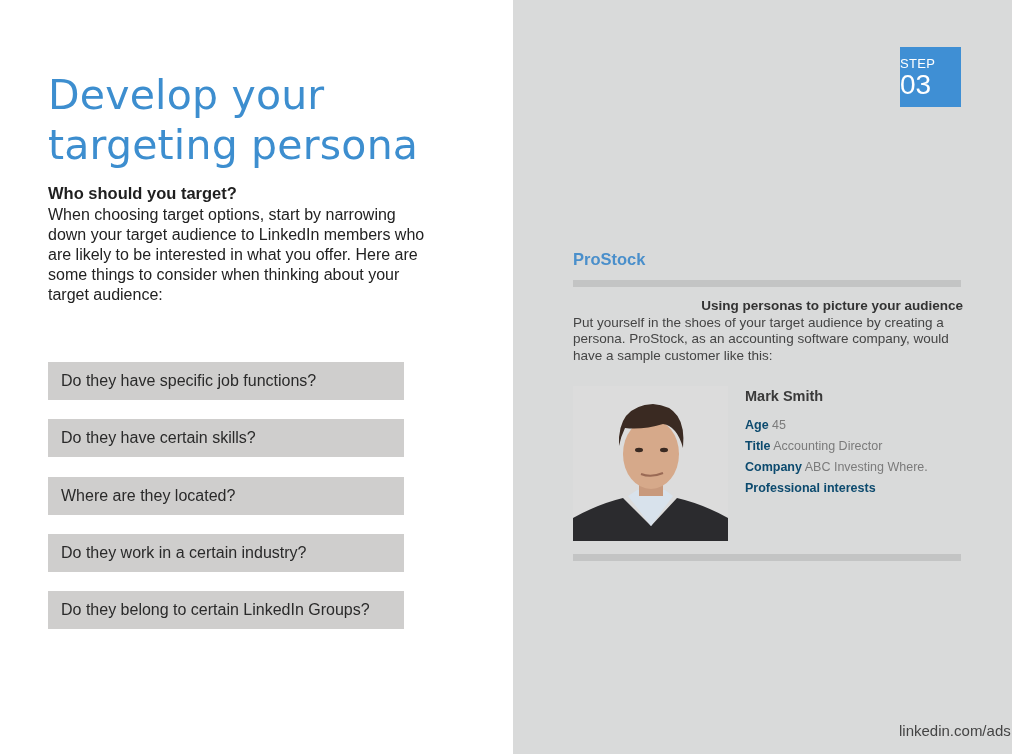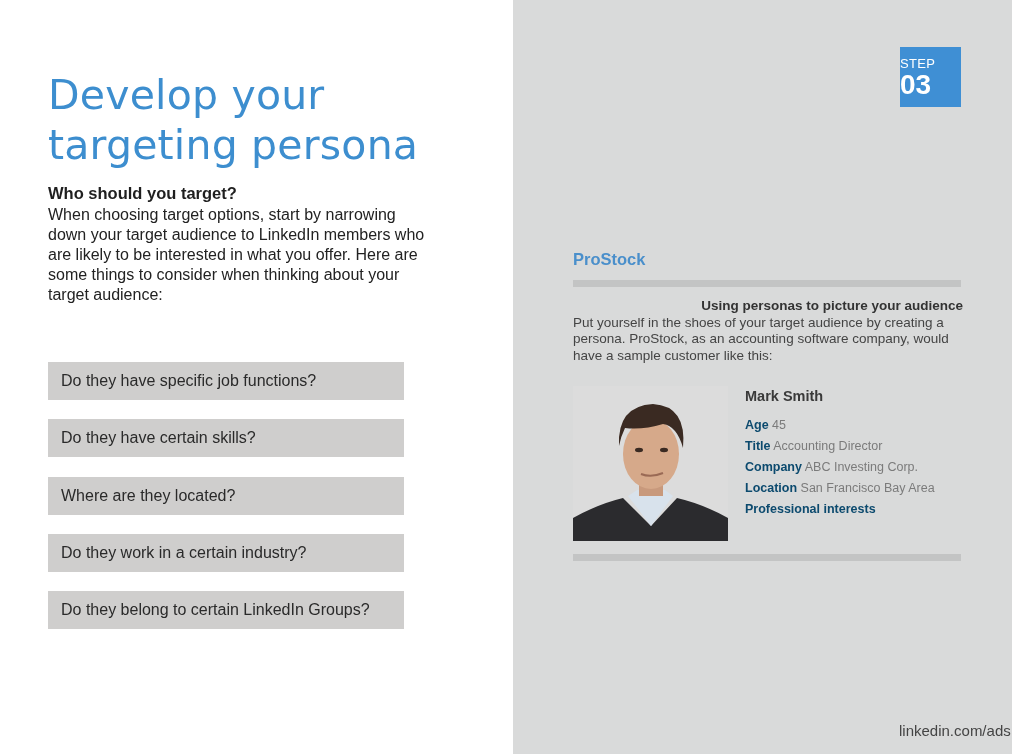--- a/index.html
+++ b/index.html
@@ -7,21 +7,21 @@
   .left { position:absolute; left:0; top:0; width:513px; height:754px; background:#ffffff; }
   .right { position:absolute; left:513px; top:0; width:499px; height:754px; background:#d9dada; }
   .title { position:absolute; left:48px; top:70px; margin:0; font-family:"DejaVu Sans", sans-serif; font-weight:normal; font-size:41px; line-height:50px; color:#3d8ecf; letter-spacing:0.2px; }
   .title span { display:block; }
   .subhead { position:absolute; left:48px; top:184px; font-weight:bold; font-size:16.5px; color:#1f1f1f; }
   .intro { position:absolute; left:48px; top:205px; width:380px; font-size:16px; line-height:20px; color:#222; }
   .questions { position:absolute; left:48px; top:362px; width:356px; }
   .q { height:38px; background:#cfcecd; margin-bottom:19.3px; display:flex; align-items:center; padding-left:13px; font-size:16px; color:#2a2a2a; box-sizing:border-box; }
   .step { position:absolute; left:900px; top:47px; width:61px; height:60px; background:#3f8fd4; color:#fff; text-align:left; }
   .step .lbl { display:block; font-size:13px; margin-top:10px; line-height:14px; letter-spacing:0.3px; }
-  .step .num { display:block; font-size:28px; line-height:28px; font-weight:bold; }
+  .step .num { display:block; font-size:28px; line-height:28px; font-weight:normal; }
   .company { position:absolute; left:573px; top:250px; font-size:16.5px; font-weight:bold; color:#4a8fcb; }
   .bar { position:absolute; left:573px; width:388px; height:7px; background:#c3c4c4; }
   .bar.top { top:280px; }
   .bar.bottom { top:554px; }
   .persona-intro { position:absolute; left:573px; top:298px; width:390px; font-size:13.5px; line-height:16.5px; color:#444; }
   .persona-intro b { display:block; color:#333;text-align:right; }
   .photo { position:absolute; left:573px; top:386px; width:155px; height:155px; background:linear-gradient(180deg,#e8e8e8 0%,#d4d4d4 100%); overflow:hidden; }
   .details { position:absolute; left:745px; top:388px; width:220px; color:#7b7b7b; font-size:12.5px; }
   .details .name { font-weight:bold; color:#3a3a3a; font-size:14.5px; margin-bottom:13px; }
   .details .row { margin-bottom:5px; line-height:16px; }
@@ -76,22 +76,21 @@
     <ellipse cx="66" cy="64" rx="4" ry="2.2" fill="#3a2a22"></ellipse>
     <ellipse cx="91" cy="64" rx="4" ry="2.2" fill="#3a2a22"></ellipse>
     <path d="M68 88 Q78 92 90 87" stroke="#9a6a55" stroke-width="2" fill="none"></path>
   </svg>
 </div>
 
 <div class="details">
   <div class="name">Mark Smith</div>
   <div class="row"><span class="k">Age</span> <span>45</span></div>
   <div class="row"><span class="k">Title</span> <span>Accounting Director</span></div>
-  <div class="row"><span class="k">Company</span> <span>ABC Investing Corp.</span></div>
-  <div class="row"><span class="k">Location</span> <span>San Francisco Bay Area</span></div>
+  <div class="row"><span class="k">Company</span> <span>ABC Investing Where.</span></div>
   <div class="interests">
     <div class="k">Professional interests</div>
   </div>
 </div>
 
 <div class="bar bottom"></div>
 
 <div class="footer">
   <span>linkedin.com/ads</span><span class="sep">|</span><span class="page">10</span>
 </div>

